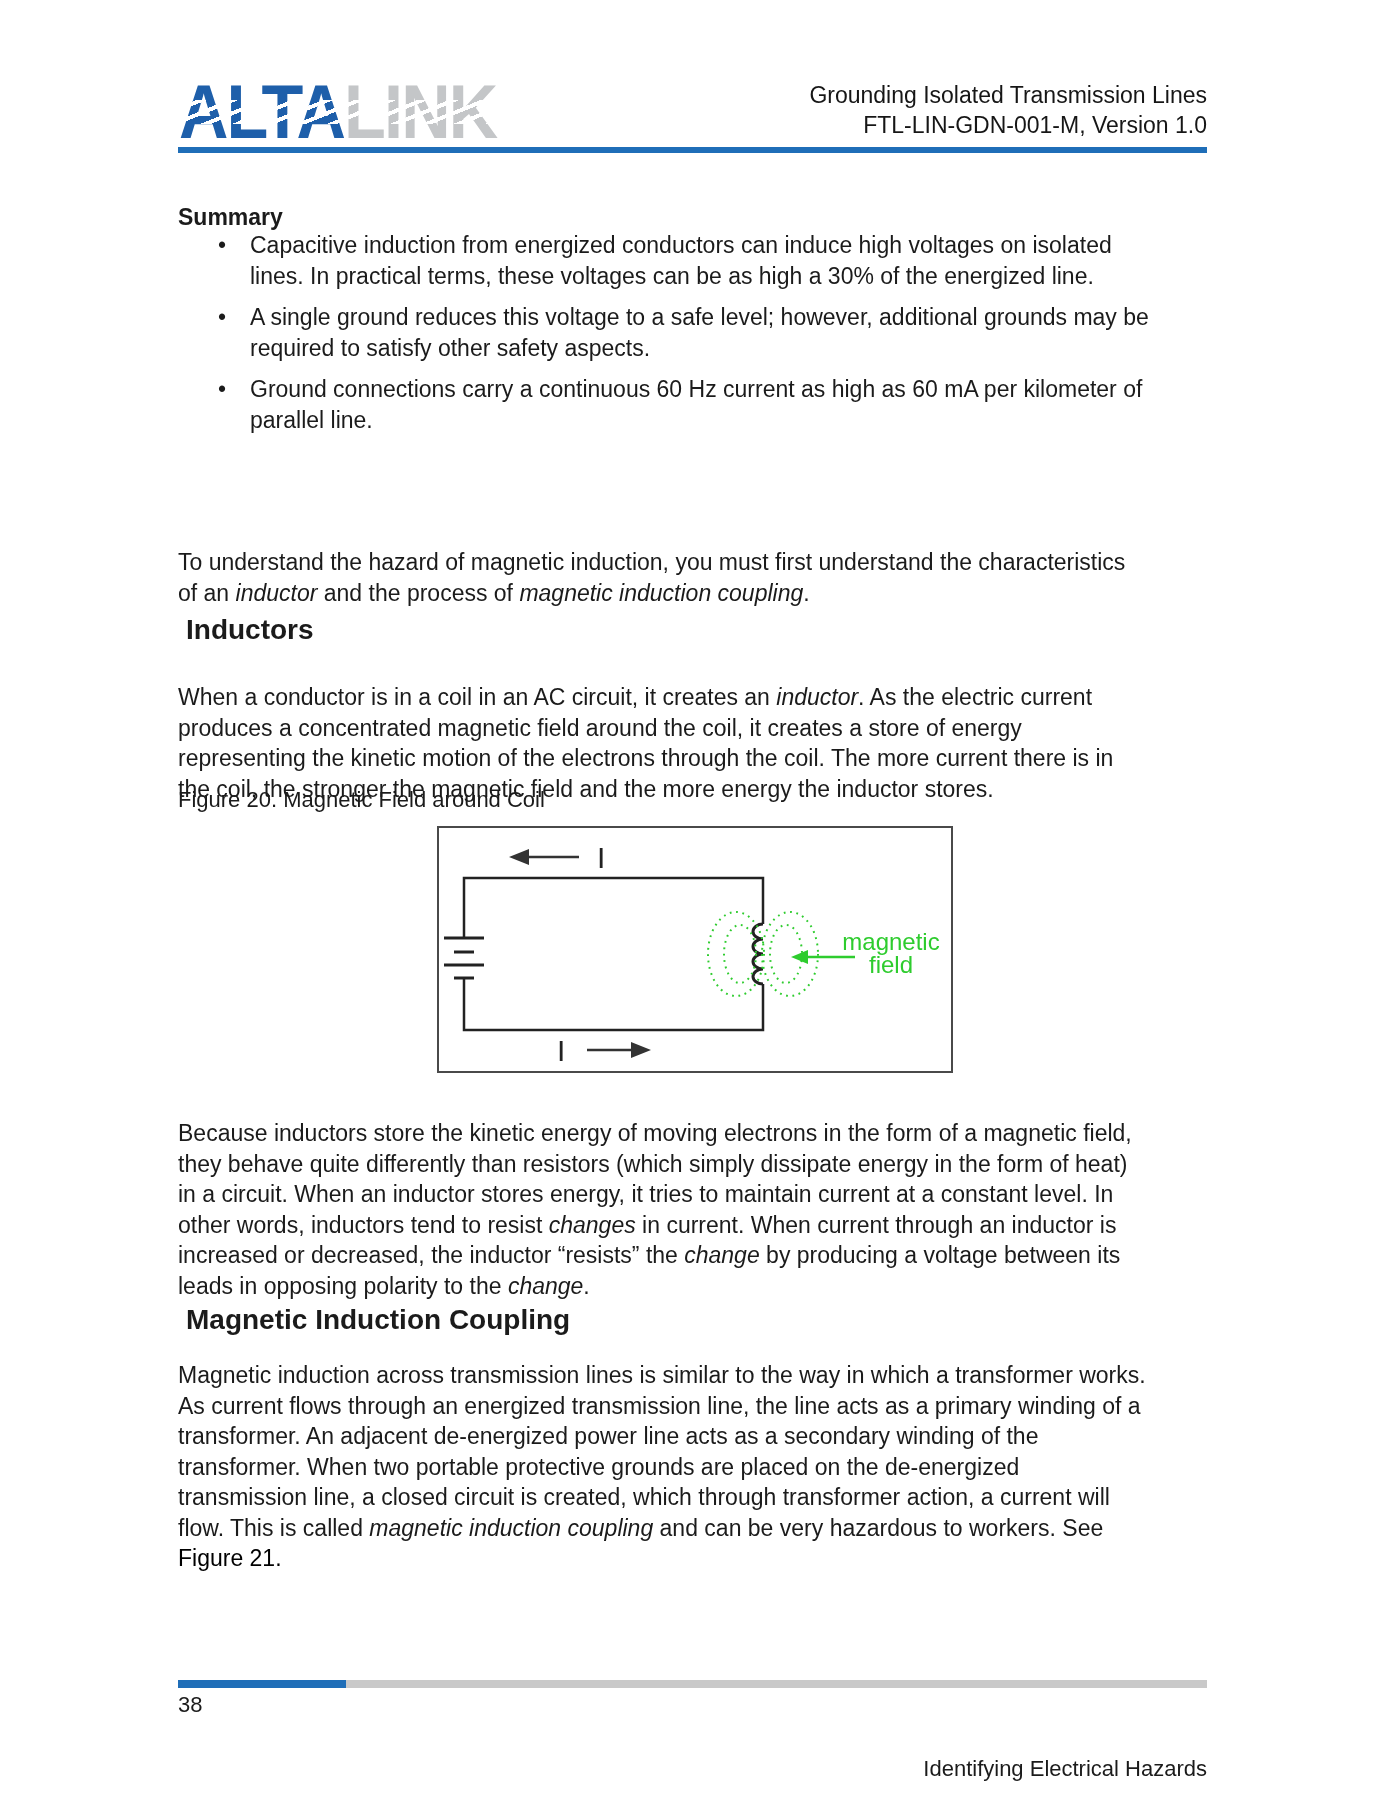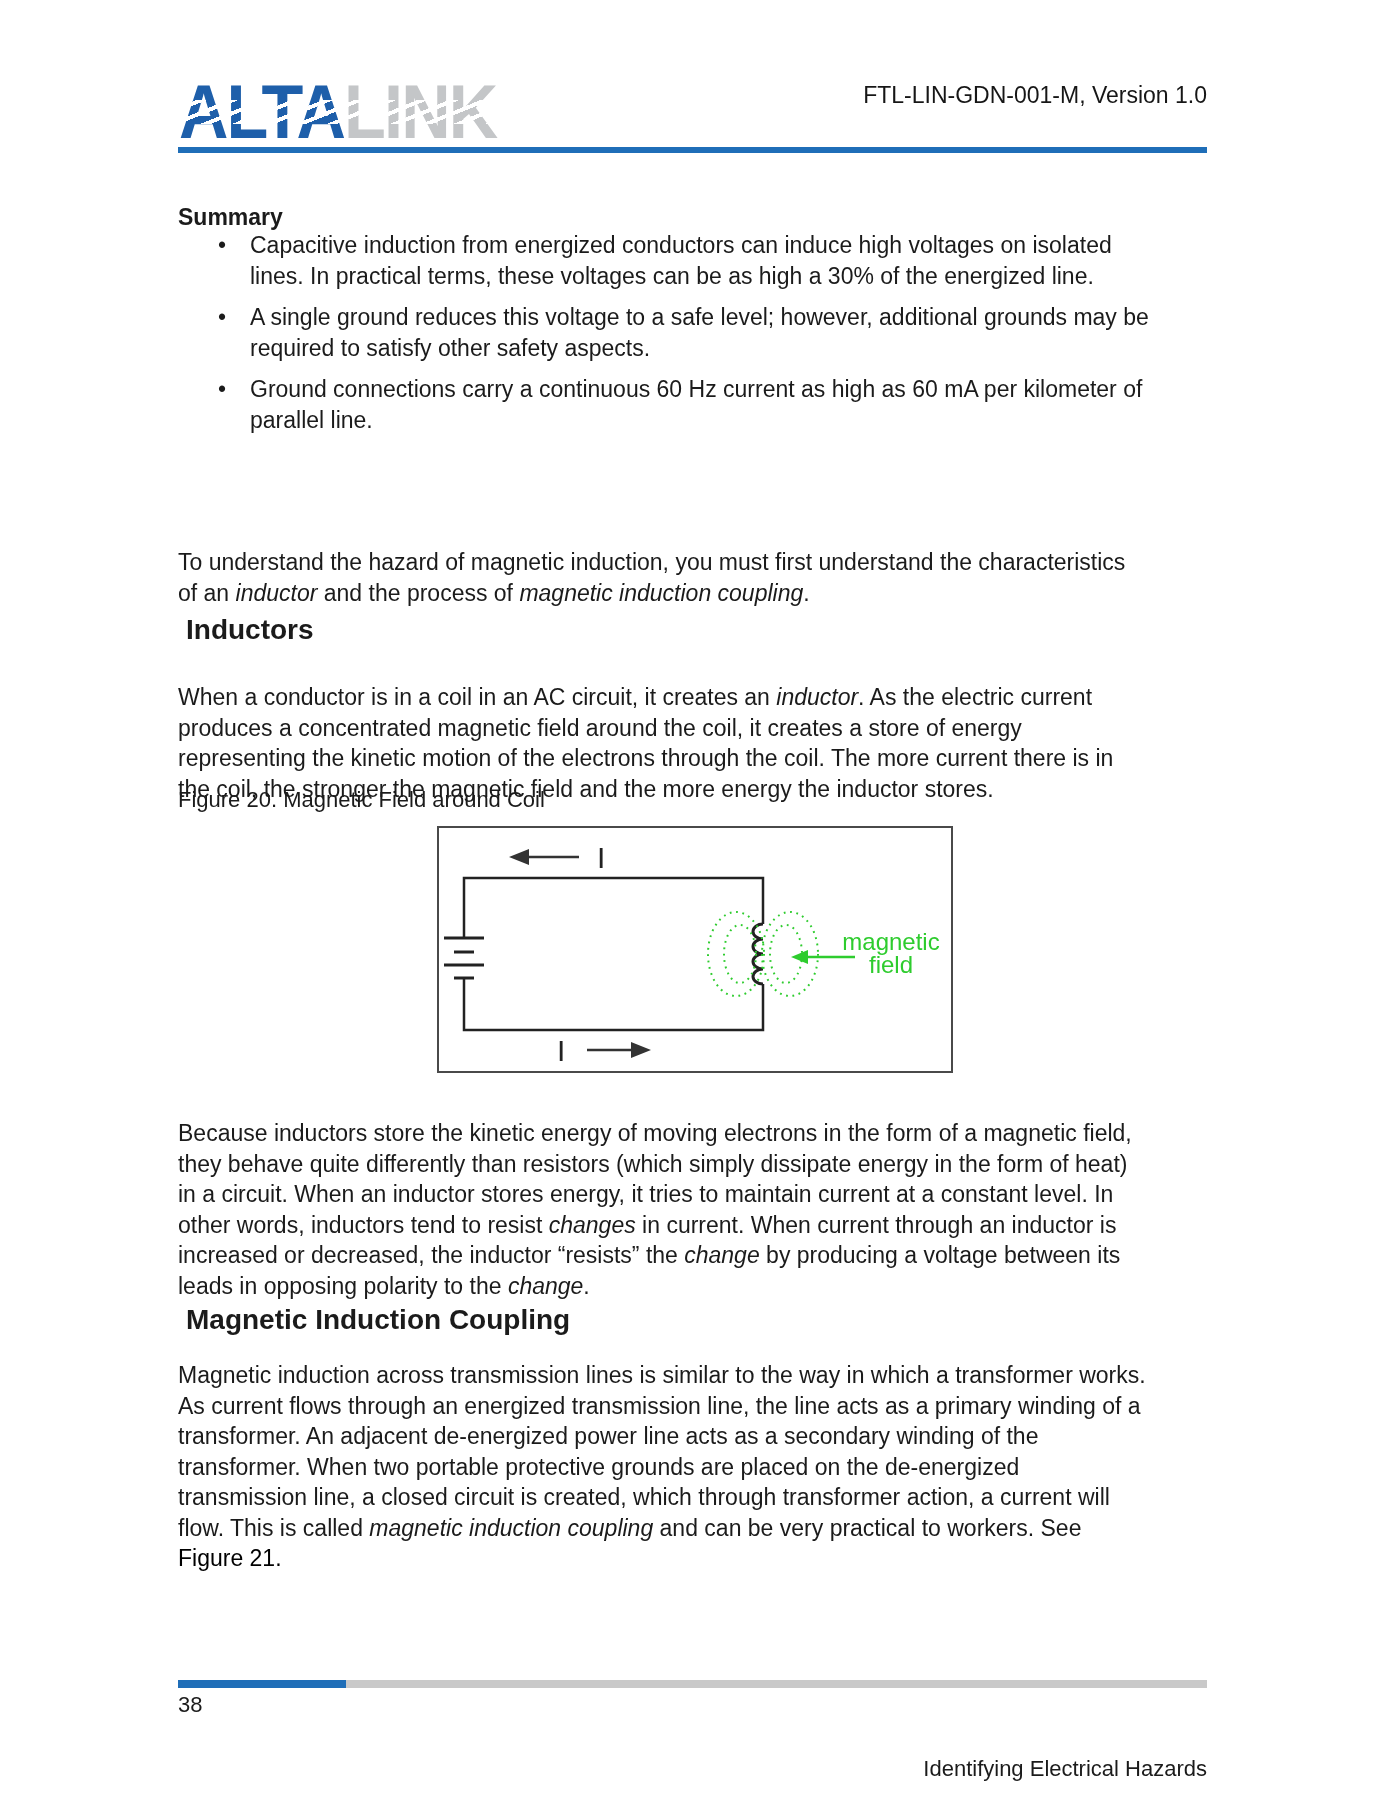--- a/index.html
+++ b/index.html
@@ -43,20 +43,21 @@
   .ftitle{position:absolute;right:184px;top:1756px;font-size:22px;}
 </style>
 </head>
 <body>
 
 <div class="page">
 
   <div class="logo"><span class="alta">ALTA</span><span class="link">LINK</span><div class="logo-stripes"></div></div>
 
   <div class="htext">
+    <div>Grounding Isolated Transmission Lines</div>
     <div>FTL-LIN-GDN-001-M, Version 1.0</div>
   </div>
   <div class="hrule"></div>
 
   <div class="h-bold" style="top:204px;">Summary</div>
   <ul class="bullets">
     <li><span class="bu">•</span><span class="bt">Capacitive induction from energized conductors can induce high voltages on isolated
 lines. In practical terms, these voltages can be as high a 30% of the energized line.</span></li>
     <li><span class="bu">•</span><span class="bt">A single ground reduces this voltage to a safe level; however, additional grounds may be
 required to satisfy other safety aspects.</span></li>
@@ -127,21 +128,21 @@
 increased or decreased, the inductor “resists” the </span><span class="it">change</span><span> by producing a voltage between its
 leads in opposing polarity to the </span><span class="it">change</span><span>.</span></p>
 
   <h2 class="h2" style="top:1304px;">Magnetic Induction Coupling</h2>
 
   <p class="para" style="top:1352px;margin-top:8px;"><span>Magnetic induction across transmission lines is similar to the way in which a transformer works.
 As current flows through an energized transmission line, the line acts as a primary winding of a
 transformer. An adjacent de-energized power line acts as a secondary winding of the
 transformer. When two portable protective grounds are placed on the de-energized
 transmission line, a closed circuit is created, which through transformer action, a current will
-flow. This is called </span><span class="it">magnetic induction coupling</span><span> and can be very practical to workers. See
+flow. This is called </span><span class="it">magnetic induction coupling</span><span> and can be very hazardous to workers. See
 </span><span class="lnk">Figure 21.</span></p>
 
   <div class="fbar-blue"></div>
   <div class="fbar-gray"></div>
   <div class="fpage">38</div>
   <div class="ftitle">Identifying Electrical Hazards</div>
 
 </div>
 
 </body></html>

